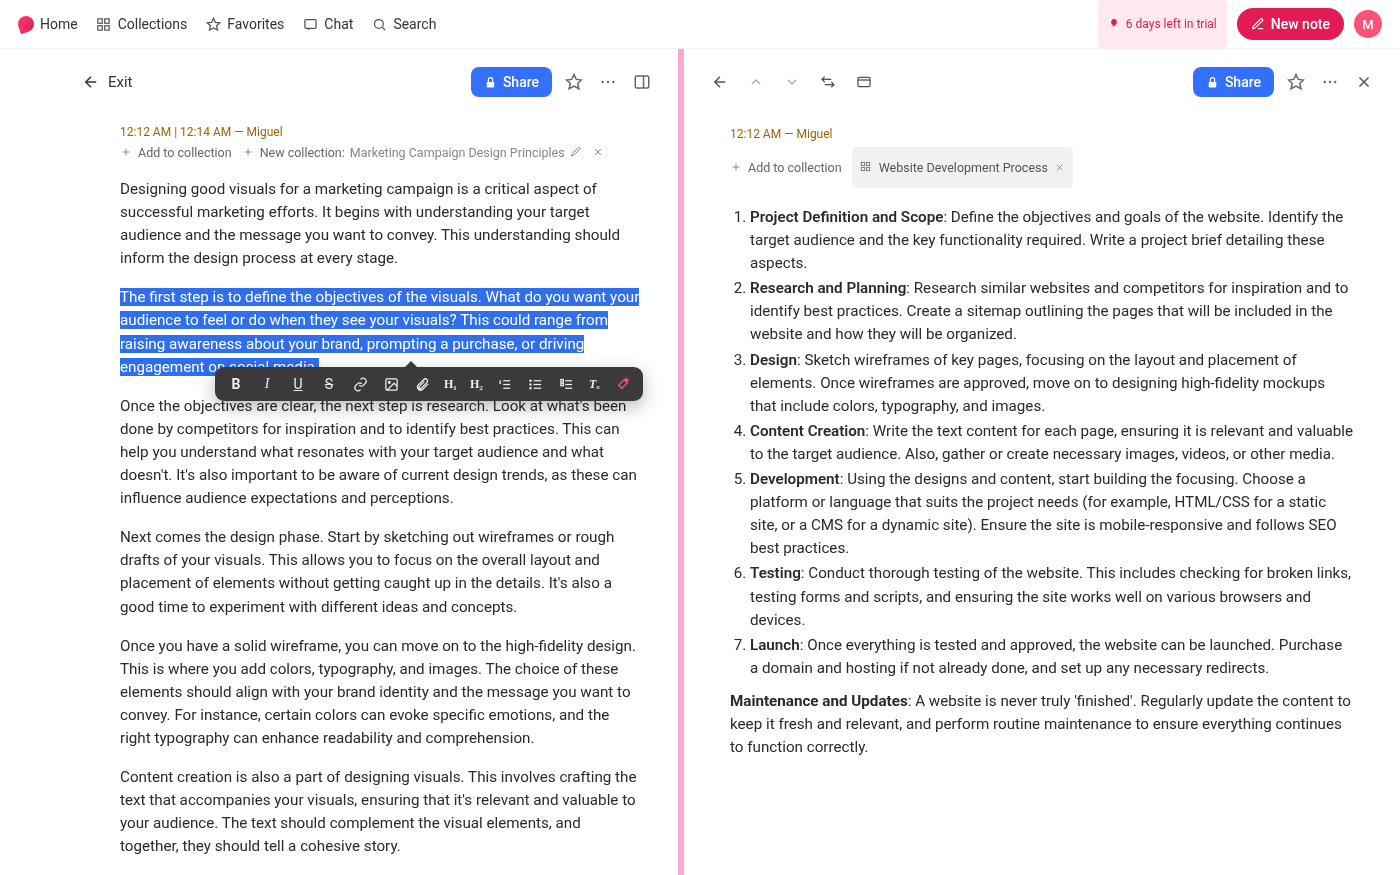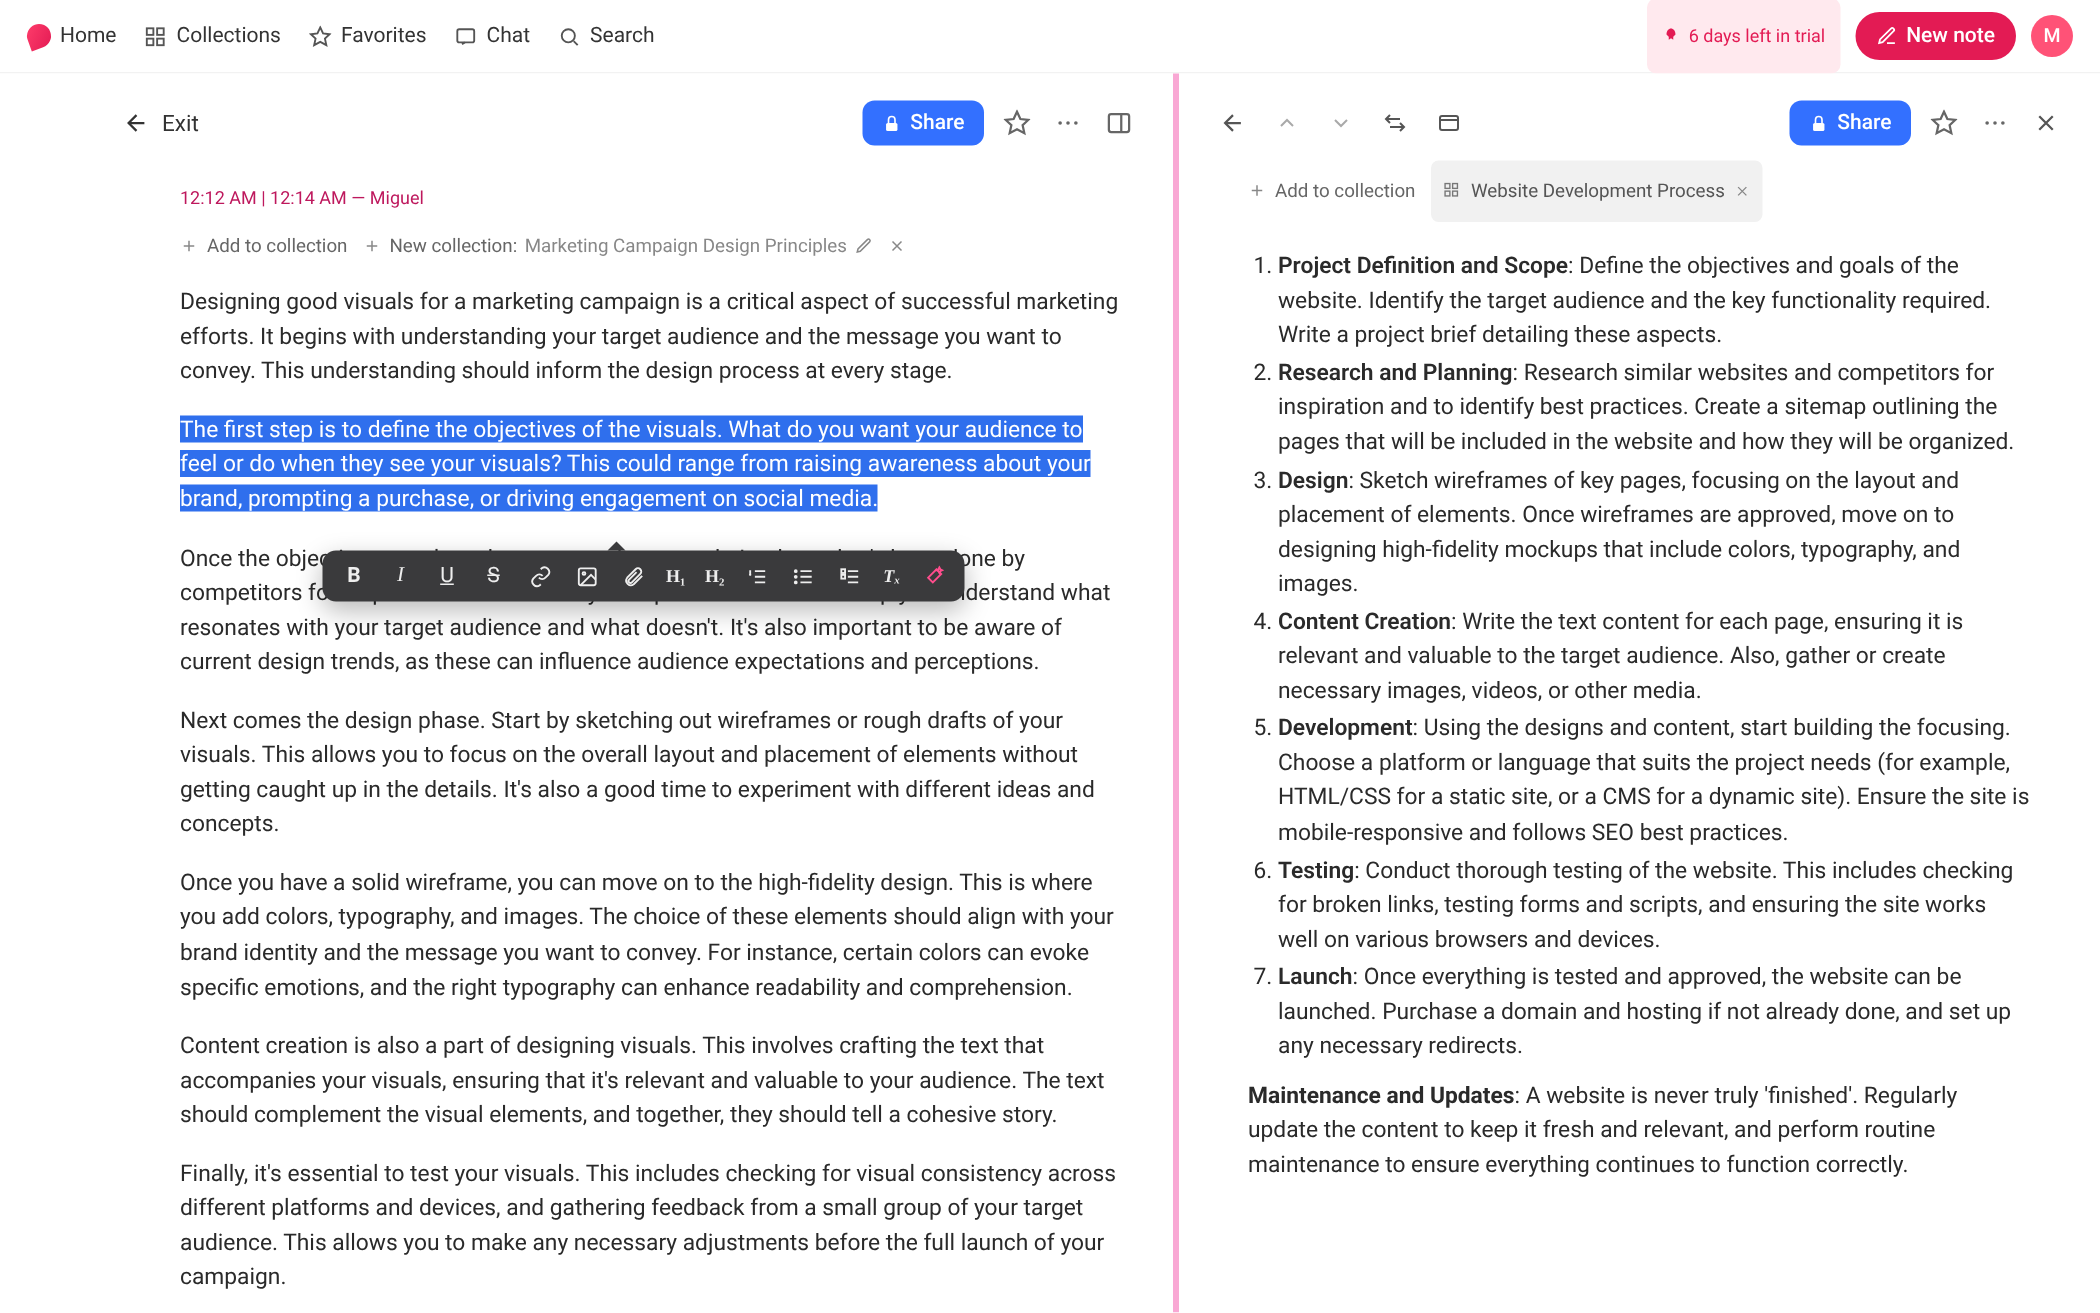--- a/index.html
+++ b/index.html
@@ -26,37 +26,37 @@
   .topbar-item .ic { width: 16px; height: 16px; display:flex; align-items:center; justify-content:center; color:#555;}
   .logo { width: 16px; height:16px; background: linear-gradient(135deg,#ff3d6b,#e31b54); border-radius: 50% 50% 50% 0; transform: rotate(-20deg);}
   .topbar-right { display:flex; align-items:center; gap:10px; }
   .trial-pill { background:#ffe9ee; color:#e31b54; font-size:12px; padding:18px 10px; border-radius:6px; display:flex; align-items:center; gap:6px;}
   .btn-newnote { background:#e31b54; color:#fff; border-radius:18px; padding:8px 14px; font-size:14px; display:flex; align-items:center; gap:6px; font-weight:500; cursor:pointer;}
   .avatar { width:28px; height:28px; border-radius:50%; background:#ff5277; color:#fff; display:flex; align-items:center; justify-content:center; font-size:13px; font-weight:500;}
 
   
   .panes { display:flex; height: calc(100% - 49px); }
   .pane { position:relative; background:#fff; }
-  .pane-left { width: 786px; border-right: 4px solid #f9a8d4; padding: 0; }
+  .pane-left { width: 684px; border-right: 6px solid #f9a8d4; padding: 0; }
   .pane-right { flex:1; padding:0; }
 
   .pane-inner { padding: 0 32px 30px 32px; }
   .pane-left .pane-inner { padding-left: 120px; padding-right: 36px; }
   .pane-right .pane-inner { padding-left: 46px; padding-right: 46px; }
 
   
   .pane-toolbar { display:flex; align-items:center; justify-content:space-between; padding: 18px 24px 10px 24px; }
   .pane-toolbar .tl { display:flex; align-items:center; gap:12px; }
   .pane-toolbar .tr { display:flex; align-items:center; gap:10px; }
   .iconbtn { width:24px; height:24px; display:flex; align-items:center; justify-content:center; color:#555; cursor:pointer; }
   .btn-share { background:#3370ff; color:#fff; border-radius:8px; padding:7px 13px; font-size:14px; display:flex; align-items:center; gap:6px; font-weight:500; cursor:pointer;}
   .exit { display:flex; align-items:center; gap:8px; font-size:15px; color:#333; cursor:pointer;}
 
   
-  .meta { font-size:12px; color:#be185d; margin-top: 18px; margin-bottom: 18px;}
+  .meta { font-size:12px; color:#a16207; margin-top: 18px; margin-bottom: 6px;}
   .collrow { display:flex; align-items:center; gap:10px; font-size:12.5px; color:#666; margin-bottom: 18px; flex-wrap:wrap;}
   .collrow .pill { display:flex; align-items:center; gap:5px; }
   .collrow .newcoll-name { color:#888; }
   .ic-sm { width:13px; height:13px; color:#888; display:inline-flex;}
   .chip { display:flex; align-items:center; gap:6px; background:#f1f1f1; border-radius:5px; padding:13px 8px; font-size:12.5px; color:#555;}
   .chip .x { color:#888; cursor:pointer; }
 
   
   .note-body { font-size:15.2px; line-height:1.52; color:#2a2a2a; }
   .note-body p { margin: 0 0 16px 0; }
@@ -378,20 +378,21 @@
         </div>
         <div class="iconbtn">
           <svg width="18" height="18" viewBox="0 0 24 24" fill="none" stroke="#555" stroke-width="2">
               <path d="M18 6L6 18M6 6l12 12"></path>
             </svg>
         </div>
       </div>
     </div>
 
     <div class="pane-inner">
+      <div class="meta" style="margin-top:20px;">12:12 AM — Miguel</div>
       <div class="collrow">
         <span class="pill">
           <span class="ic-sm">
               <svg width="12" height="12" viewBox="0 0 24 24" stroke="#888" stroke-width="2">
                 <path d="M12 5v14M5 12h14"></path>
               </svg>
             </span>
           <span>Add to collection</span>
         </span>
         <span class="chip">

